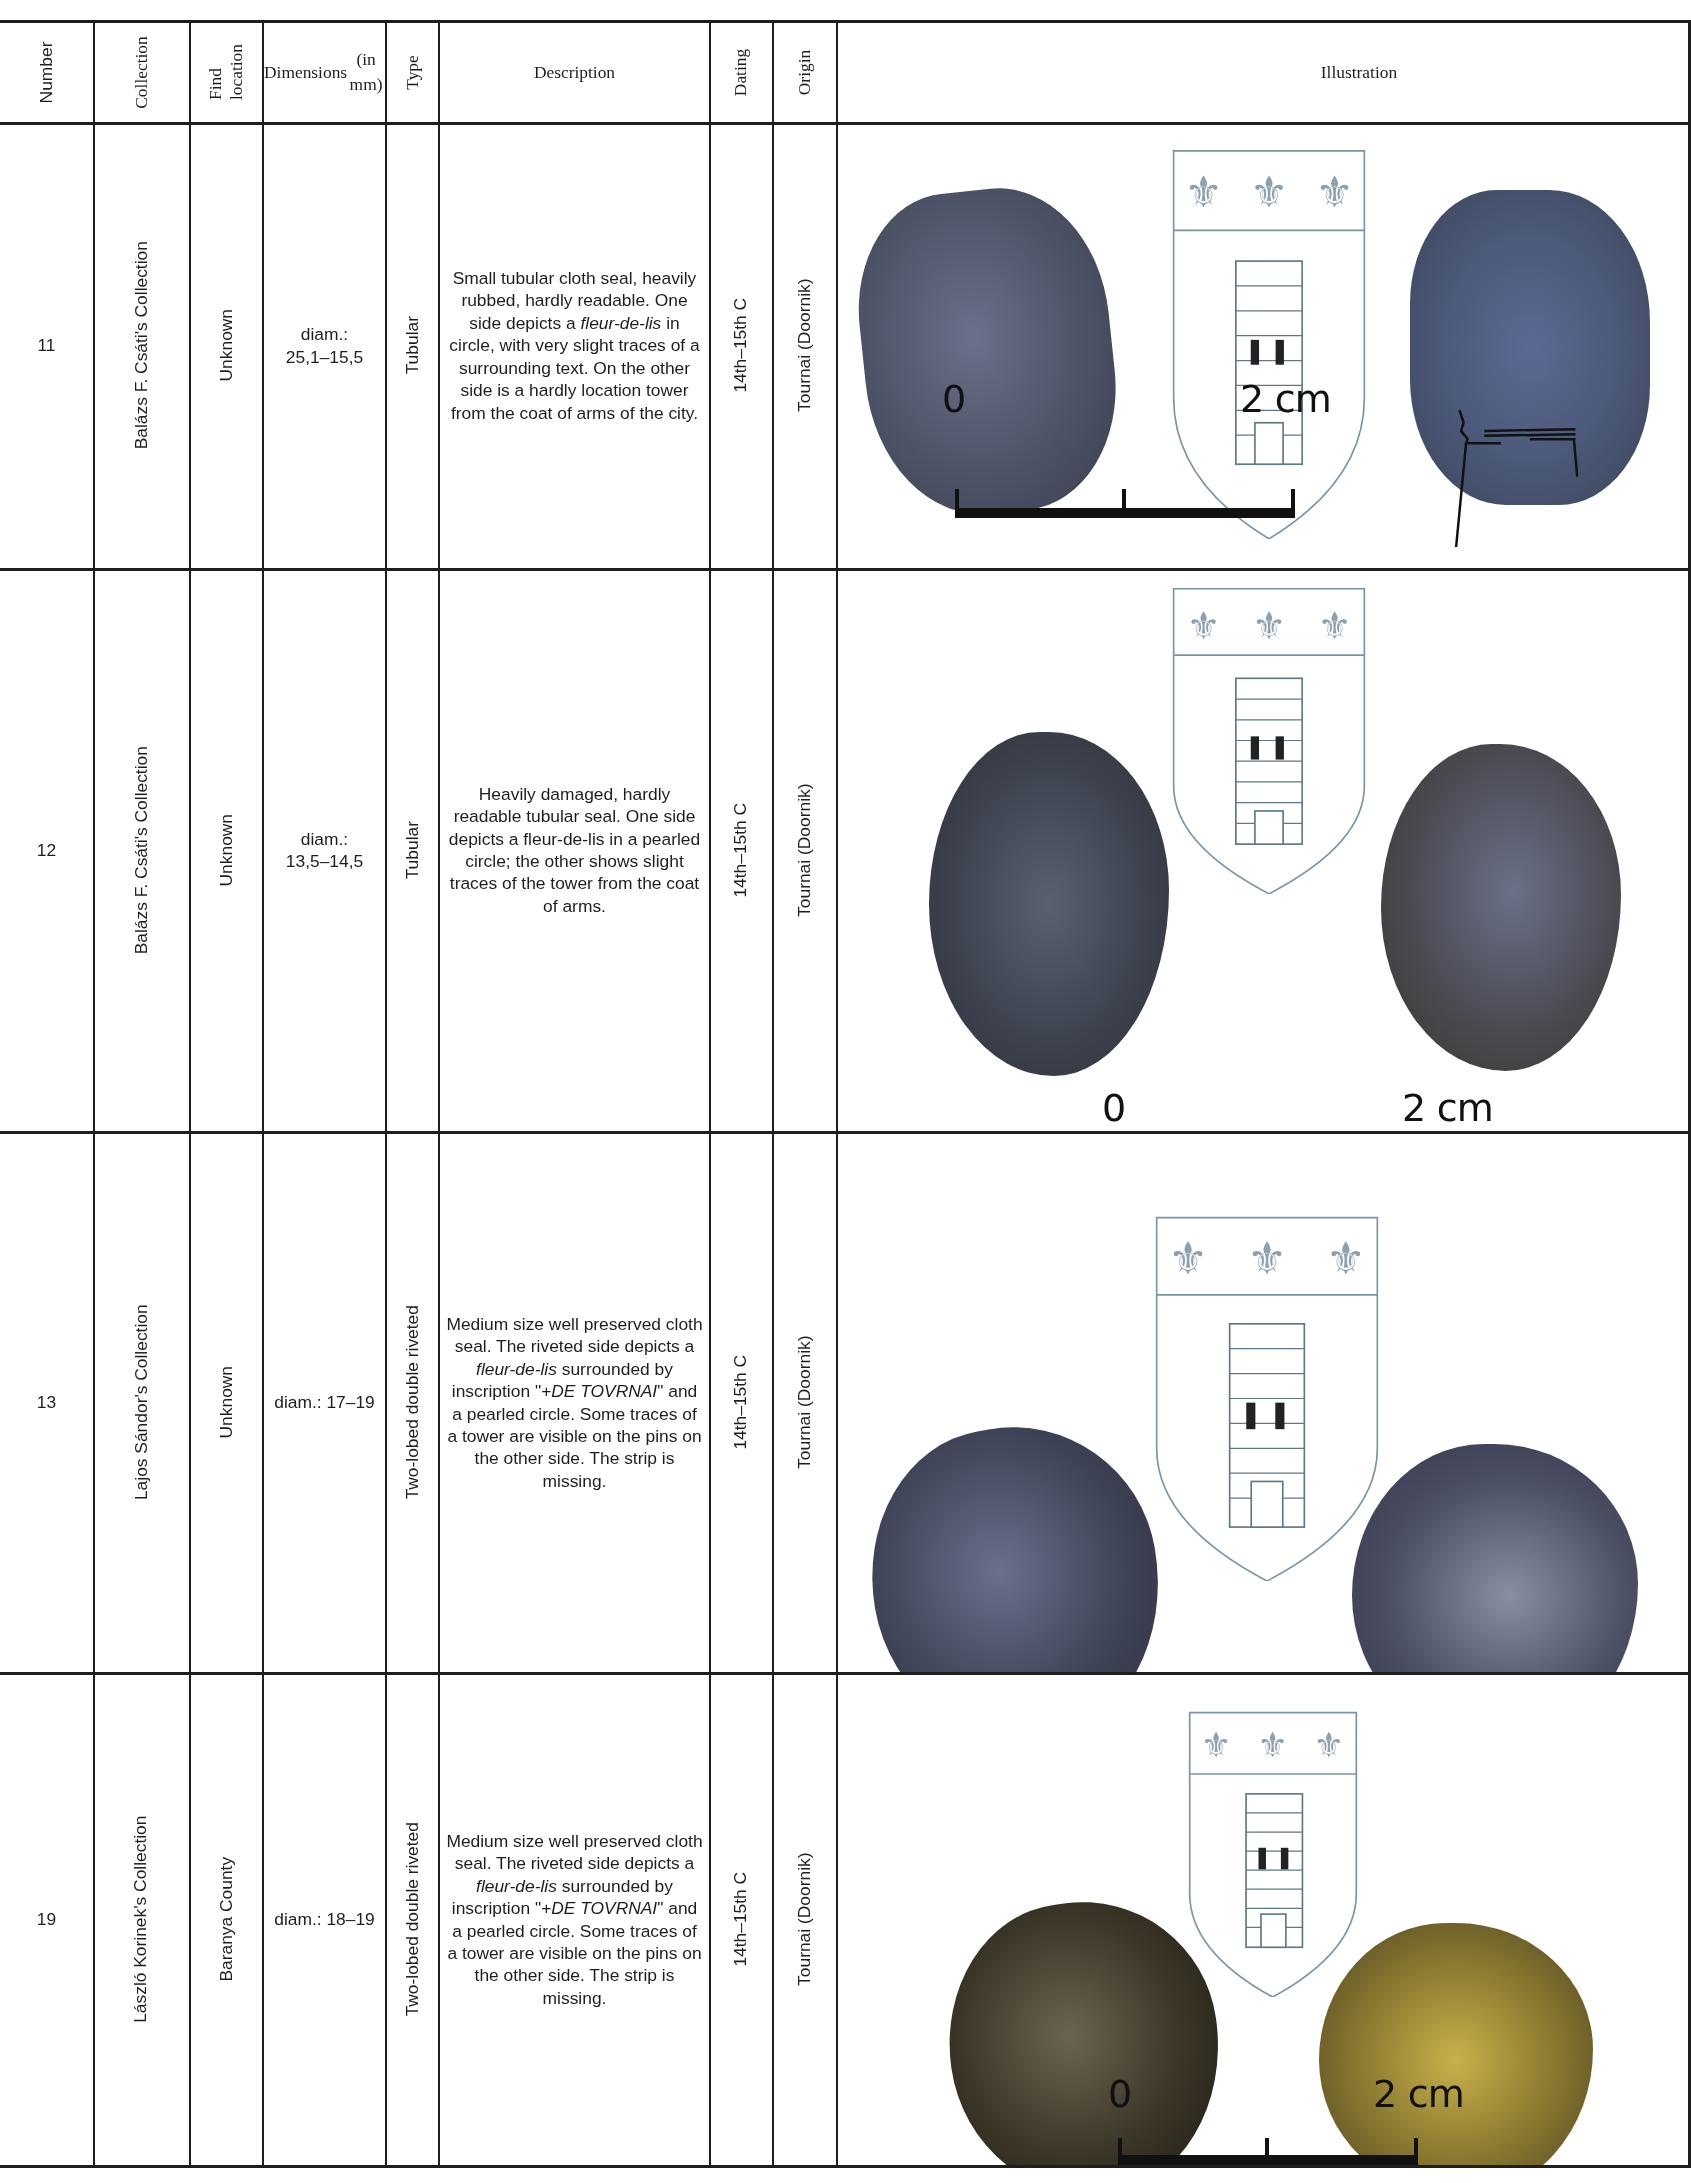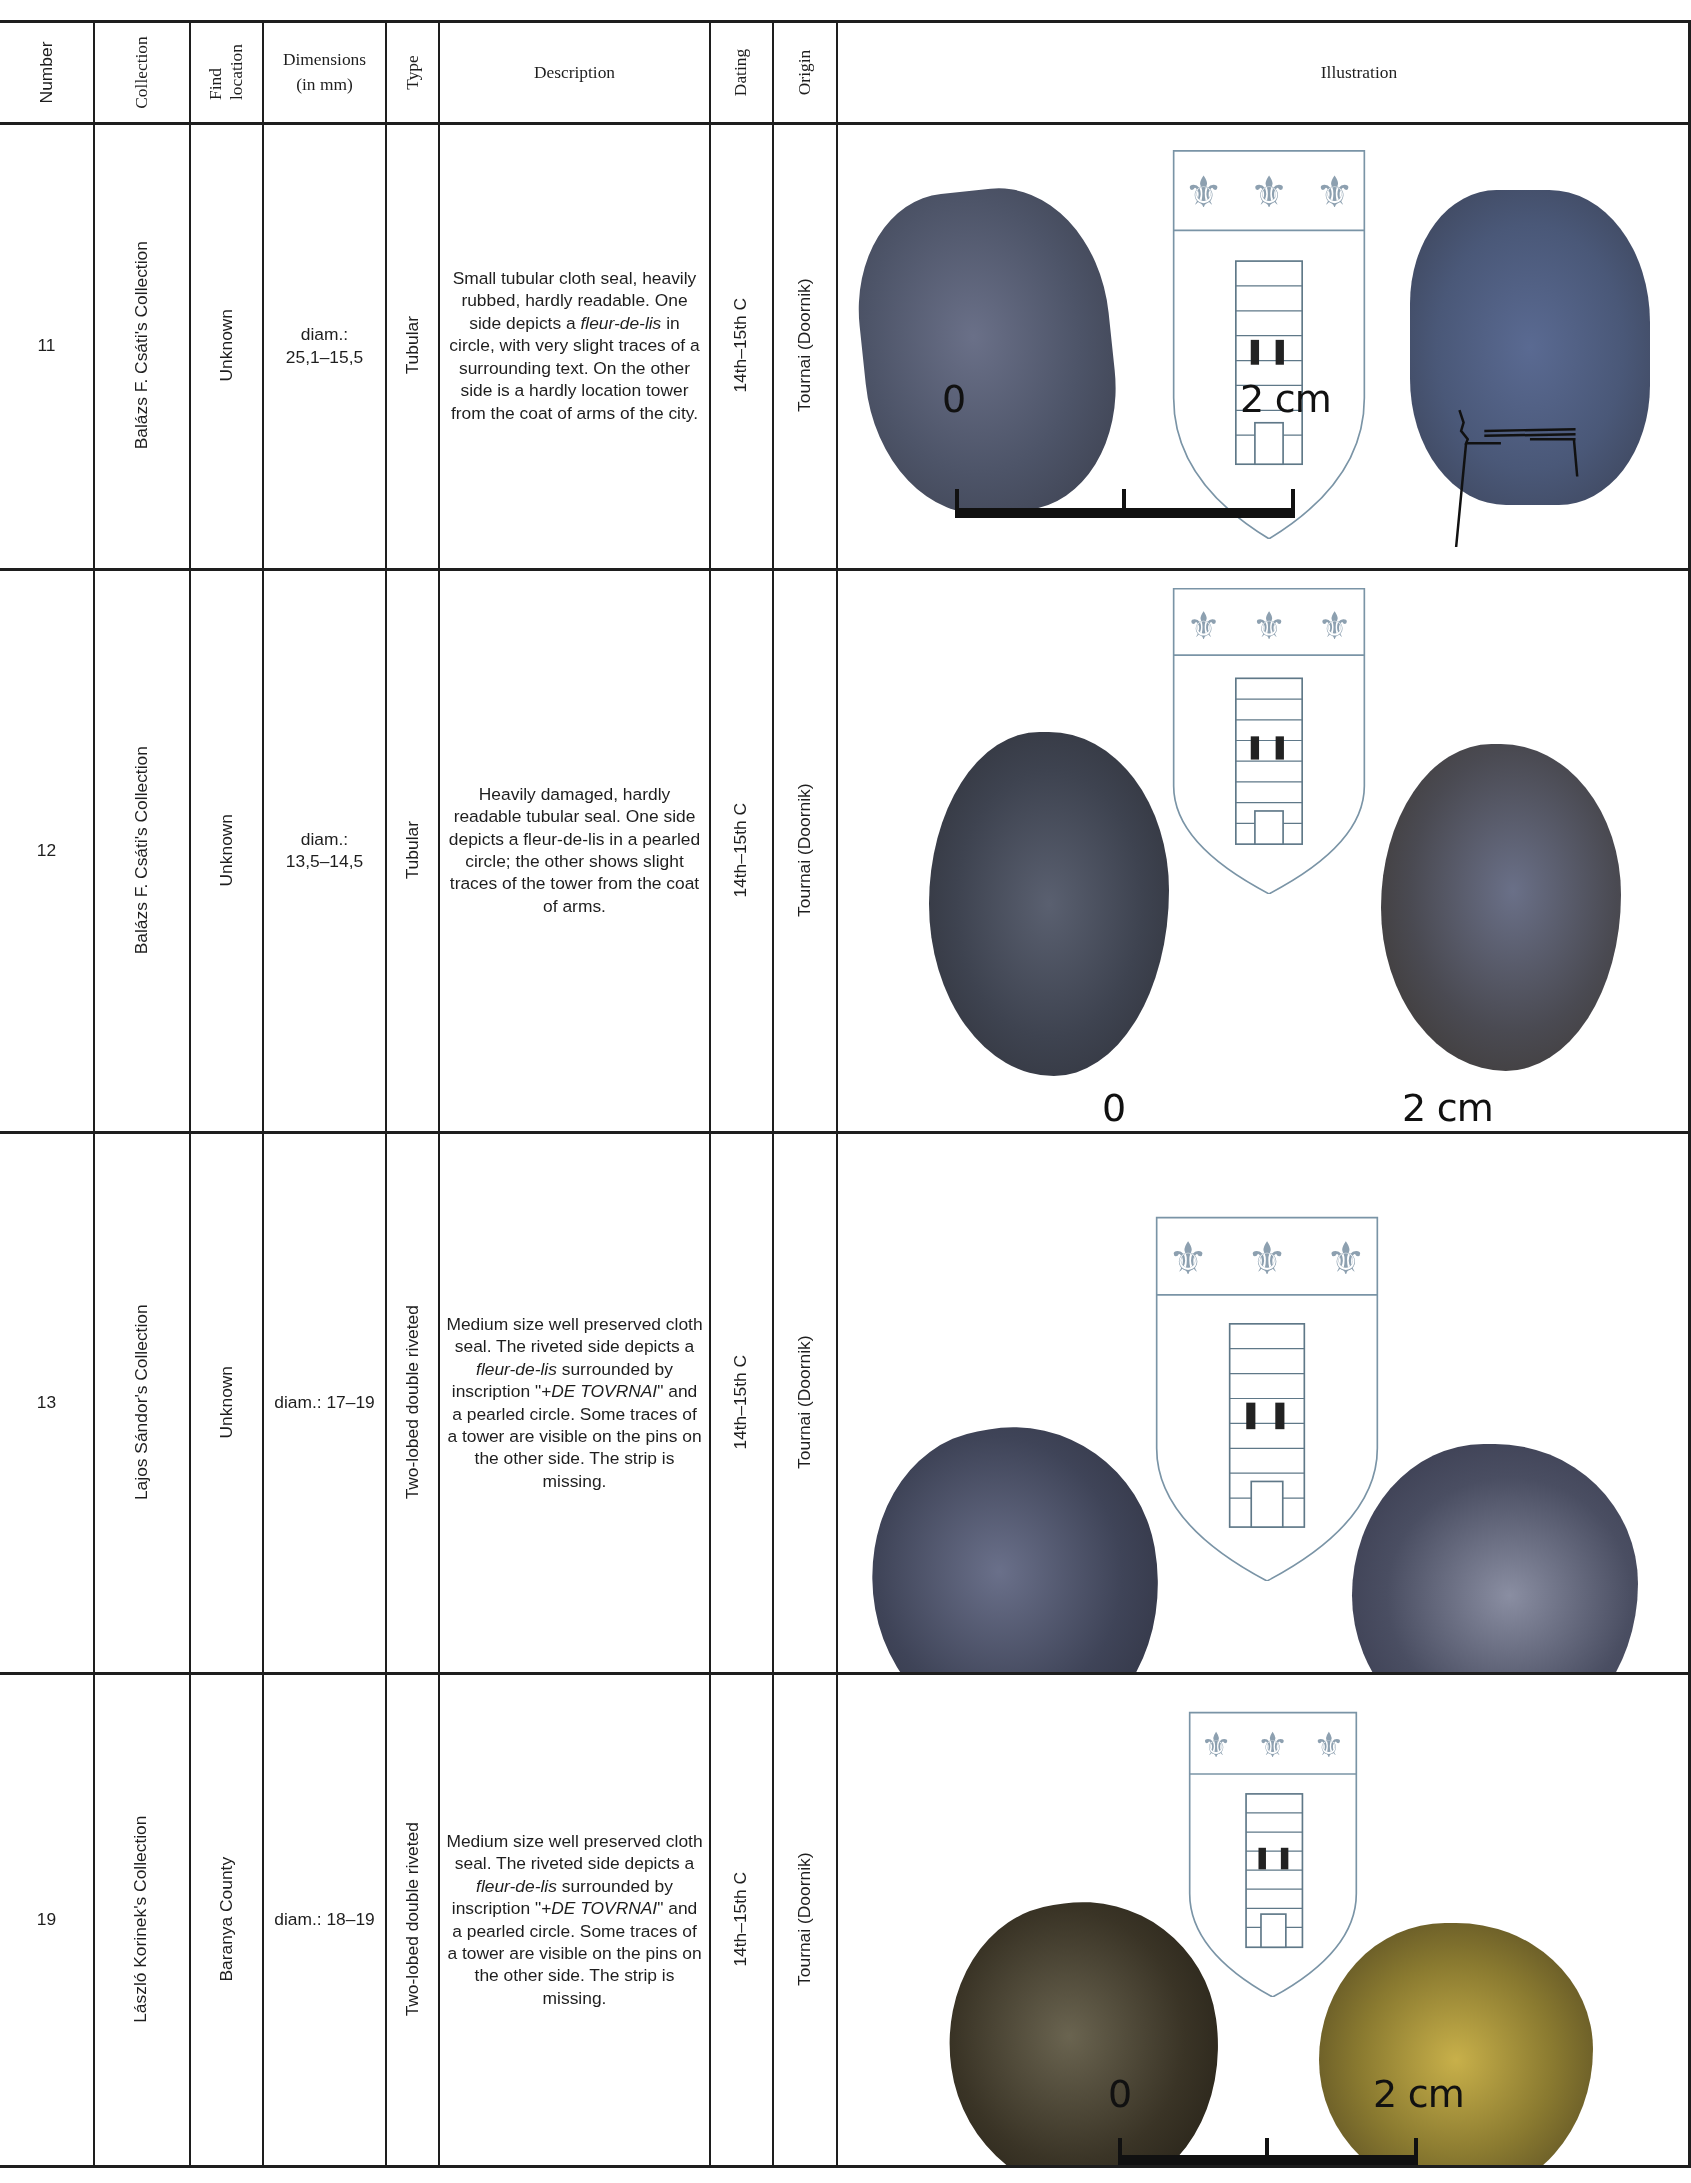--- a/index.html
+++ b/index.html
@@ -48,21 +48,21 @@
   </div>
   <div class="cell" style="left:94px;top:2.5px;width:94px;height:99px;">
     <span class="rot hdr-serif">Collection</span>
   </div>
   <div class="cell" style="left:191px;top:2.5px;width:71px;height:99px;">
     <span class="rot hdr-serif" style="text-align:left;">
       <span>Find</span><br>
       <span>location</span>
     </span>
   </div>
-  <div class="cell hdr-serif" style="left:264px;top:2.5px;width:121px;height:99px;flex-direction:column;line-height:25px;">
+  <div class="cell hdr-serif" style="left:264px;top:2.5px;width:121px;height:99px;flex-direction:row;line-height:25px;">
     <span>Dimensions</span>
     <span>(in mm)</span>
   </div>
   <div class="cell" style="left:386px;top:2.5px;width:52px;height:99px;">
     <span class="rot hdr-serif">Type</span>
   </div>
   <div class="cell hdr-serif" style="left:440px;top:2.5px;width:269px;height:99px;">
     <span>Description</span>
   </div>
   <div class="cell" style="left:710px;top:2.5px;width:61px;height:99px;">

